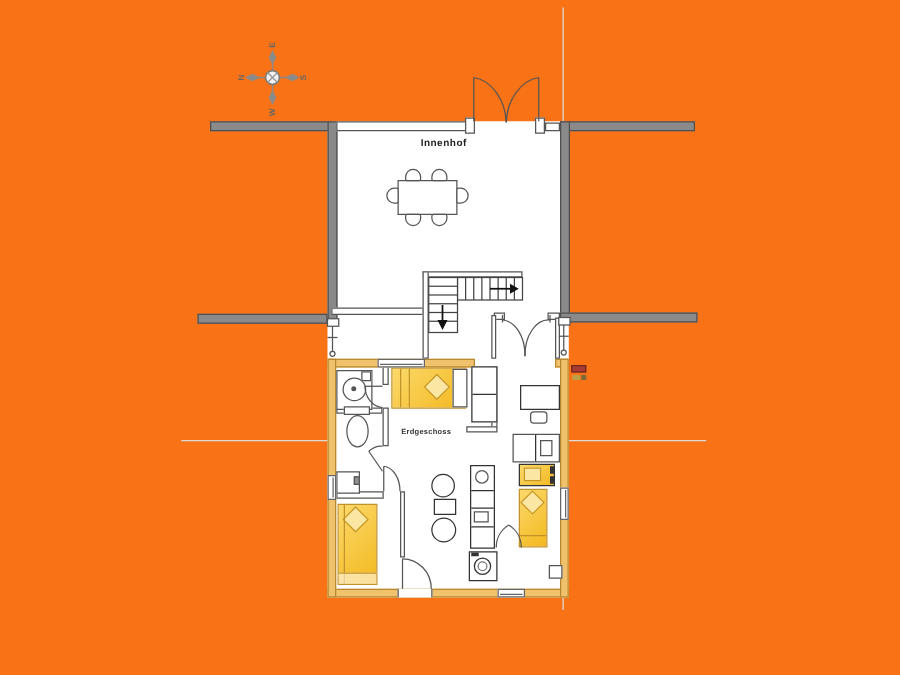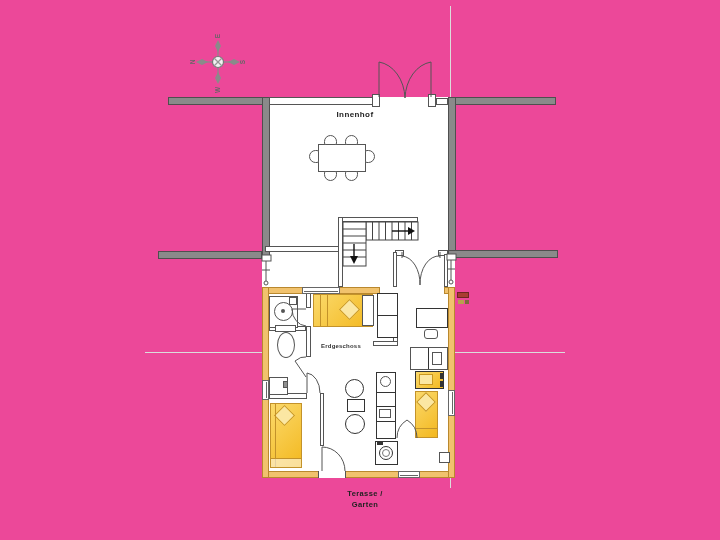--- a/index.html
+++ b/index.html
@@ -1,16 +1,16 @@
 <!DOCTYPE html>
 <html><head>
 <meta charset="utf-8">
 <style>
   html,body{margin:0;padding:0;background:#fff;}
-  #canvas{position:relative;width:720px;height:540px;background:#ec4899;overflow:hidden;
+  #canvas{position:relative;width:720px;height:540px;background:#f97316;overflow:hidden;
           font-family:"Liberation Sans", sans-serif;}
   .abs{position:absolute;box-sizing:border-box;}
   
   .ref{z-index:0;}
   
   .floor{background:#fff;z-index:1;}
   
   .wallG{background:#8a8a8a;border:1px solid #4f4f4f;z-index:2;}
   
   .wallO{background:#f1c26d;border:1px solid #b9882e;z-index:2;}
@@ -240,18 +240,14 @@
     <g stroke="#555" fill="#fff" stroke-width="1">
       <rect x="447" y="254" width="9" height="6"></rect>
       <line x1="451" y1="260" x2="451" y2="280"></line>
       <line x1="447" y1="269" x2="455" y2="269"></line>
       <circle cx="451" cy="282" r="2"></circle>
     </g>
   </svg>
 
   <div class="lbl lbl-innenhof" style="left:315px;top:110px;width:80px;">Innenhof</div>
   <div class="lbl lbl-floor" style="left:306px;top:343px;width:70px;">Erdgeschoss</div>
-  <div class="lbl lbl-terrace" style="left:320px;top:488px;width:90px;">
-    <div>Terasse /</div>
-    <div>Garten</div>
-  </div>
 
 </div>
 
 </body></html>

